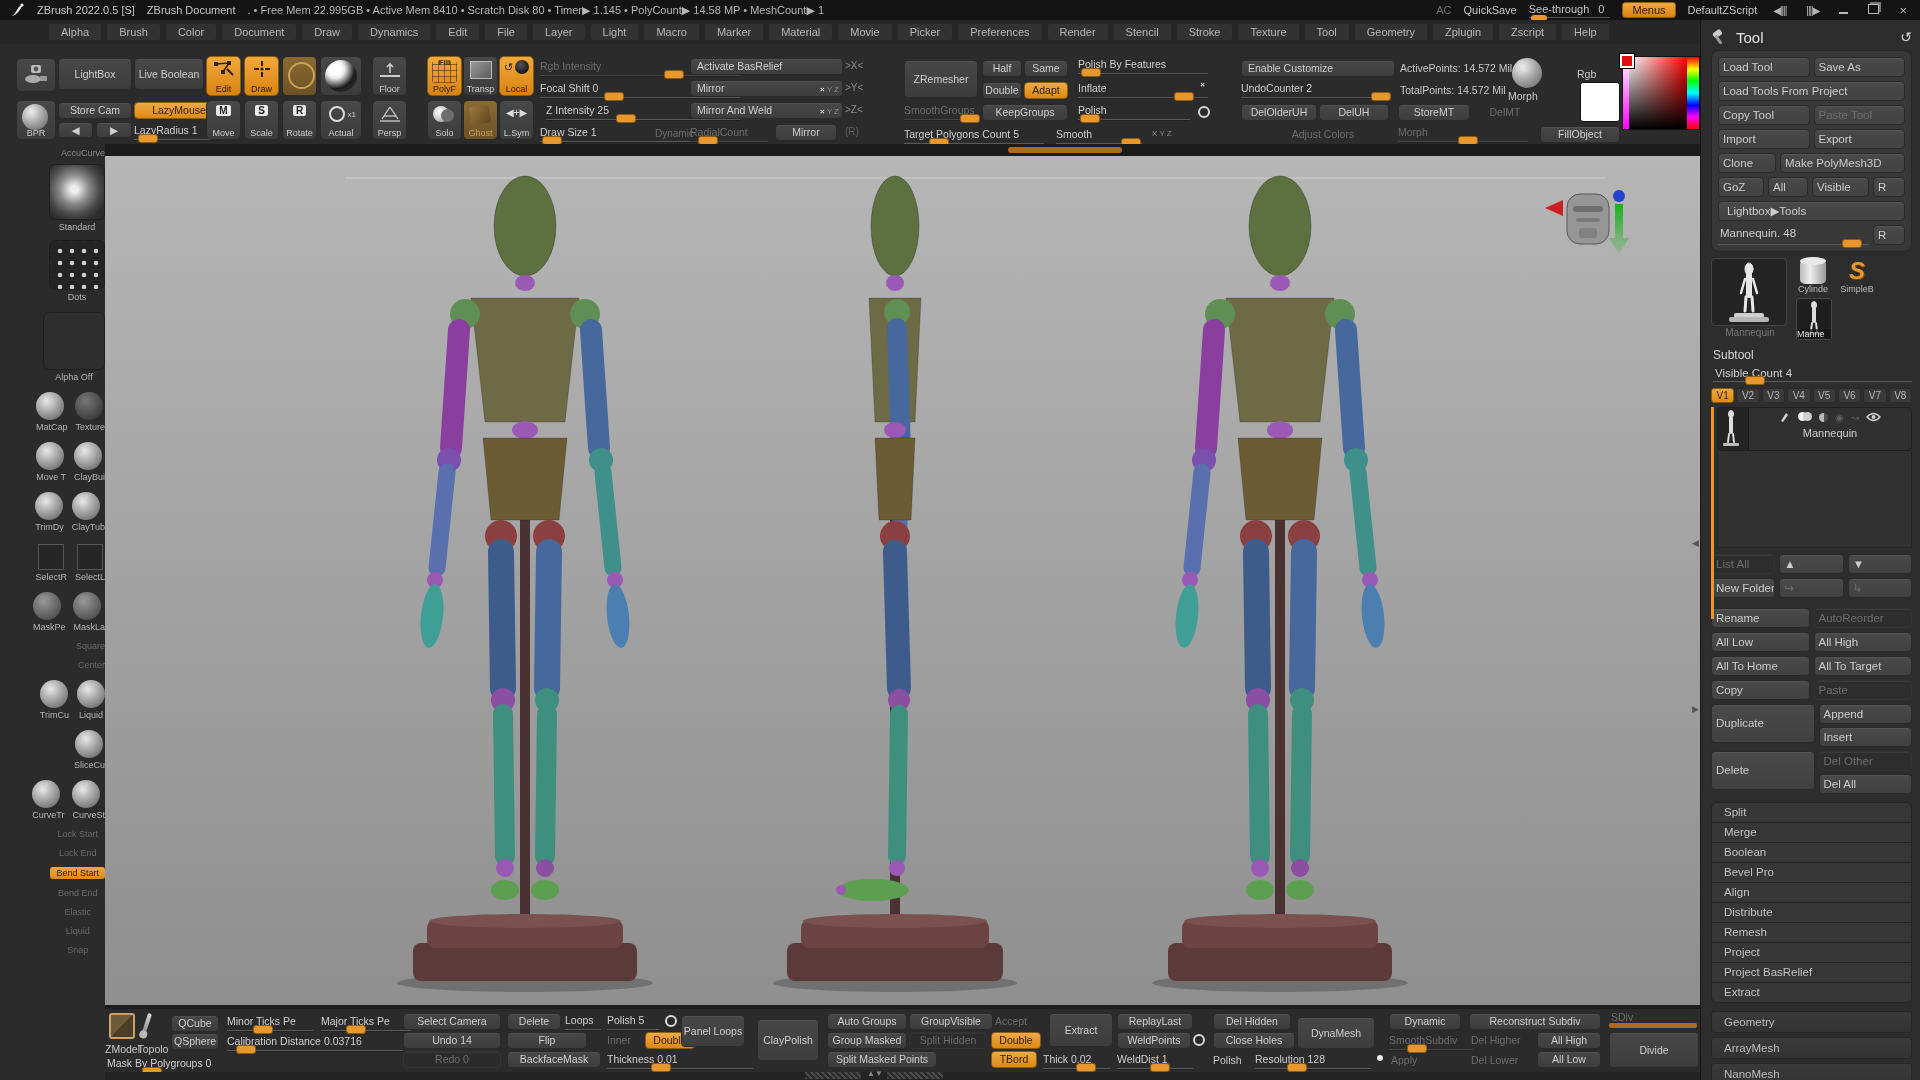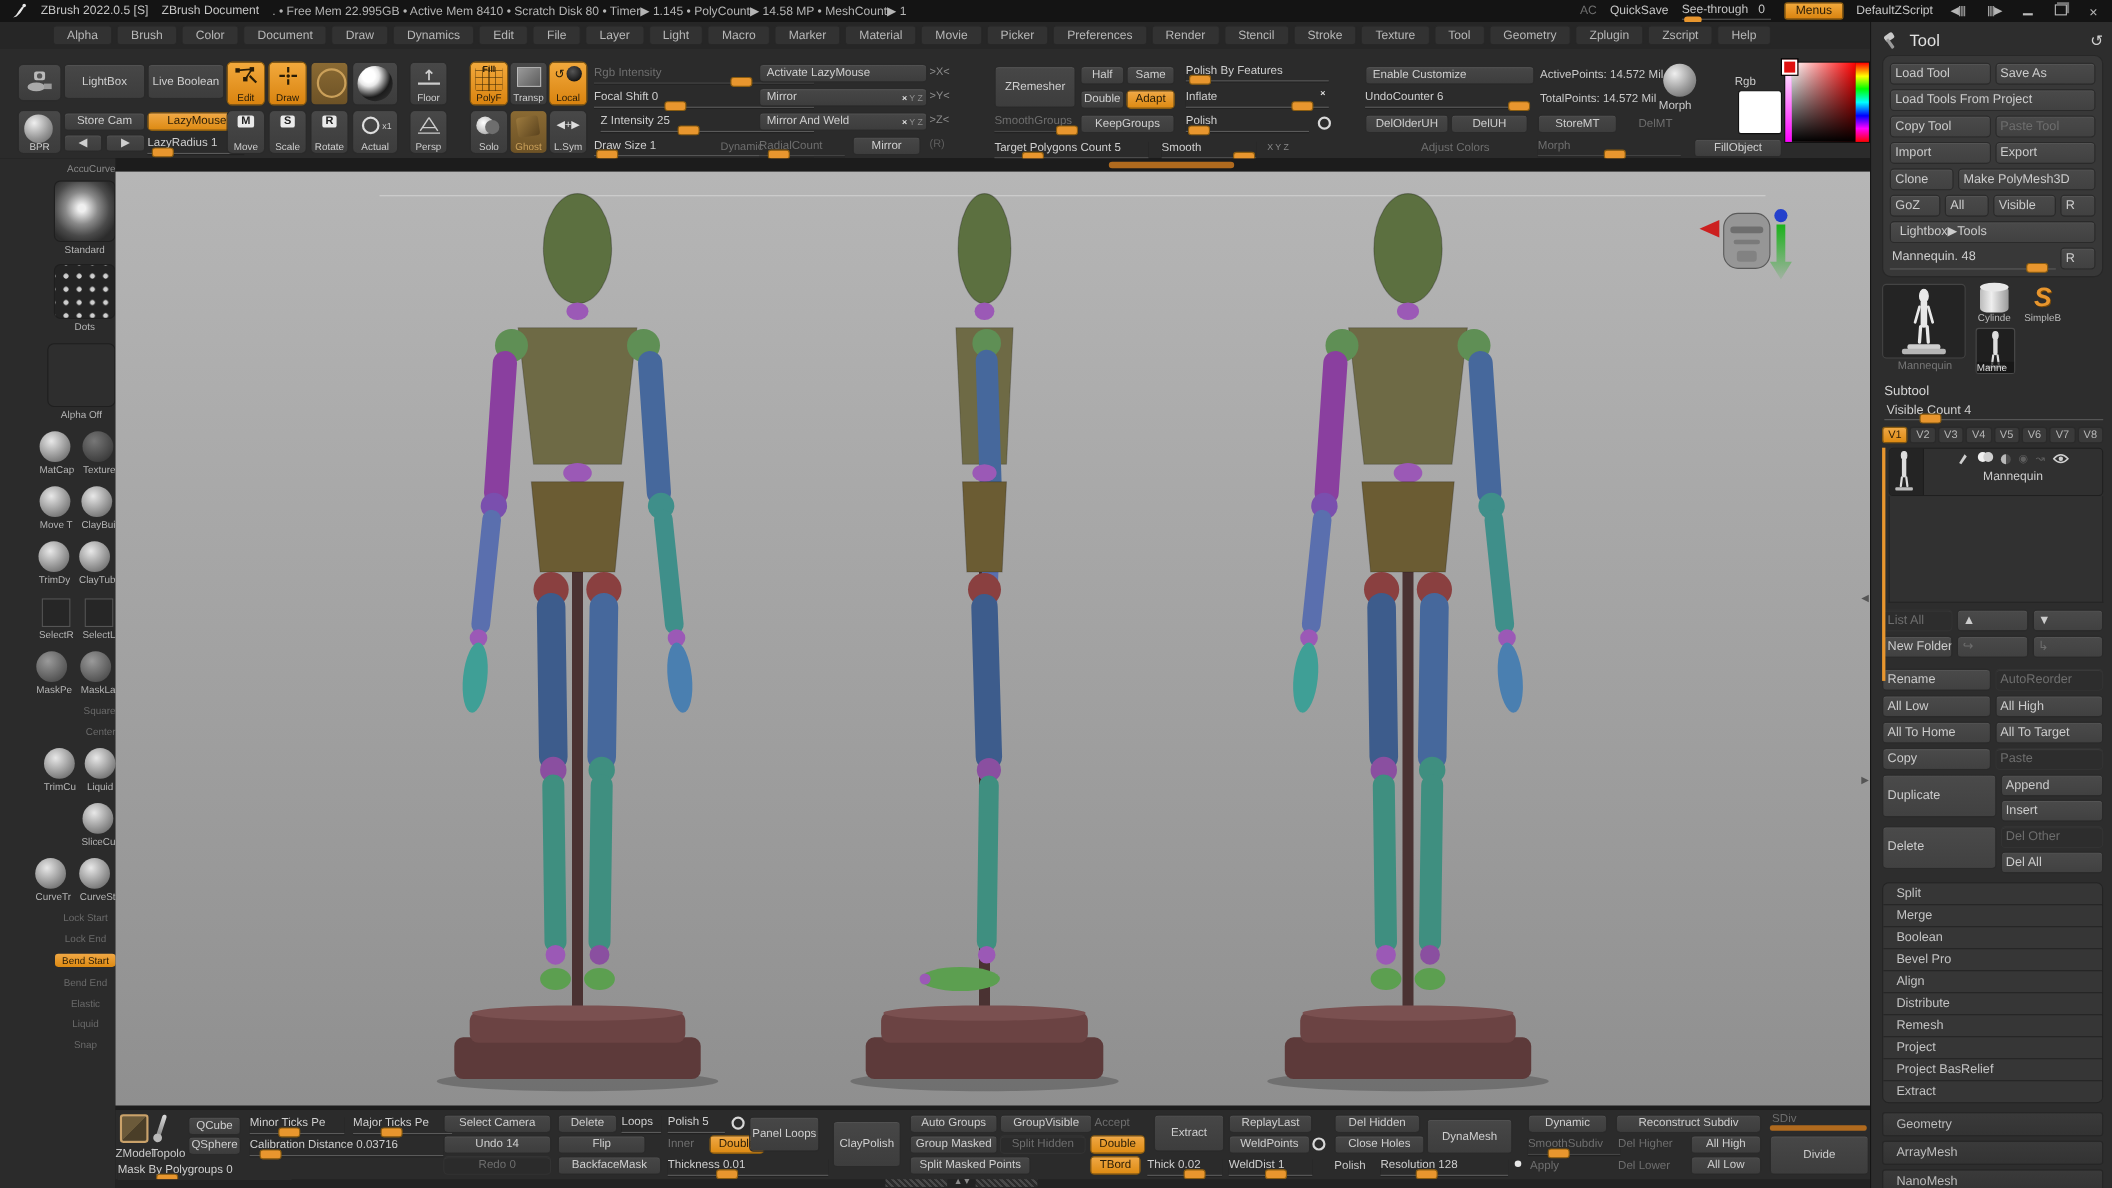--- a/index.html
+++ b/index.html
@@ -283,21 +283,21 @@
     <span style="position:absolute;left:0;right:0;top:6px;font-size:10px;color:#ddd">◀+▶</span>
     <span class="tl">L.Sym</span>
   </div>
 
   <div class="sl dis" style="left:540px;top:16px;width:200px"><span>Rgb Intensity</span><i class="h" style="left:62%"></i></div>
   <div class="sl" style="left:540px;top:38px;width:200px"><span>Focal Shift 0</span><i class="h" style="left:32%"></i></div>
   <div class="sl" style="left:546px;top:60px;width:194px"><span>Z Intensity 25</span><i class="h" style="left:36%"></i></div>
   <div class="sl" style="left:540px;top:82px;width:200px"><span>Draw Size 1</span><i class="h" style="left:1%"></i></div>
   <span class="axlbl" style="left:655px;top:84px;color:#6e6e6e">Dynamic</span>
 
-  <div class="b" style="left:690px;top:14px;width:145px;text-align:left;padding-left:6px">Activate LazyMouse</div>
+  <div class="b" style="left:690px;top:14px;width:145px;text-align:left;padding-left:6px">Activate BasRelief</div>
   <div class="b" style="left:690px;top:36px;width:145px;text-align:left;padding-left:6px"><span>Mirror</span><span class="mini"><b>×</b> Y Z</span></div>
   <div class="b" style="left:690px;top:58px;width:145px;text-align:left;padding-left:6px"><span>Mirror And Weld</span><span class="mini"><b>×</b> Y Z</span></div>
   <div class="sl dis" style="left:690px;top:82px;width:78px"><span>RadialCount</span><i class="h" style="left:10%"></i></div>
   <div class="b" style="left:775px;top:80px;width:60px">Mirror</div>
   <span class="axlbl" style="left:845px;top:16px">&gt;X&lt;</span>
   <span class="axlbl" style="left:845px;top:38px">&gt;Y&lt;</span>
   <span class="axlbl" style="left:845px;top:60px">&gt;Z&lt;</span>
   <span class="axlbl" style="left:845px;top:82px;color:#5f5f5f">(R)</span>
 
   <div class="b" style="left:904px;top:16px;width:72px;height:36px;line-height:36px">ZRemesher</div>
@@ -309,21 +309,21 @@
   <div class="b" style="left:982px;top:60px;width:84px">KeepGroups</div>
   <div class="sl" style="left:1078px;top:14px;width:130px"><span>Polish By Features</span><i class="h" style="left:2%"></i></div>
   <div class="sl" style="left:1078px;top:38px;width:130px"><span>Inflate</span><i class="h" style="left:74%"></i><span class="mini" style="top:-2px"><b>×</b></span></div>
   <div class="sl" style="left:1078px;top:60px;width:112px"><span>Polish</span><i class="h" style="left:2%"></i></div>
   <span class="ring" style="left:1198px;top:62px"></span>
   <div class="sl" style="left:904px;top:84px;width:140px"><span>Target Polygons Count 5</span><i class="h" style="left:18%"></i></div>
   <div class="sl" style="left:1056px;top:84px;width:86px"><span>Smooth</span><i class="h" style="left:76%"></i></div>
   <span class="axlbl" style="left:1152px;top:85px;font-size:8px">X Y Z</span>
 
   <div class="b" style="left:1241px;top:16px;width:146px;text-align:left;padding-left:6px">Enable Customize</div>
-  <div class="sl" style="left:1241px;top:38px;width:148px"><span>UndoCounter 6</span><i class="h" style="left:88%"></i></div>
+  <div class="sl" style="left:1241px;top:38px;width:148px"><span>UndoCounter 2</span><i class="h" style="left:88%"></i></div>
   <div class="b" style="left:1241px;top:60px;width:74px">DelOlderUH</div>
   <div class="b" style="left:1319px;top:60px;width:68px">DelUH</div>
   <div class="b dis" style="left:1261px;top:82px;width:110px;text-align:center;padding-left:6px;background:none;border-color:transparent;box-shadow:none">Adjust Colors</div>
   <span class="lbl" style="left:1400px;top:18px">ActivePoints: 14.572 Mil</span>
   <span class="lbl" style="left:1400px;top:40px">TotalPoints: 14.572 Mil</span>
   <div class="b" style="left:1398px;top:60px;width:70px">StoreMT</div>
   <div class="b dis" style="left:1472px;top:60px;width:64px;background:none;border-color:transparent;box-shadow:none">DelMT</div>
   <div class="sl dis" style="left:1398px;top:82px;width:130px"><span>Morph</span><i class="h" style="left:46%"></i></div>
   <span class="sphere" style="position:absolute;left:1512px;top:14px;width:30px;height:30px"></span>
   <span class="lbl" style="left:1508px;top:46px">Morph</span>

